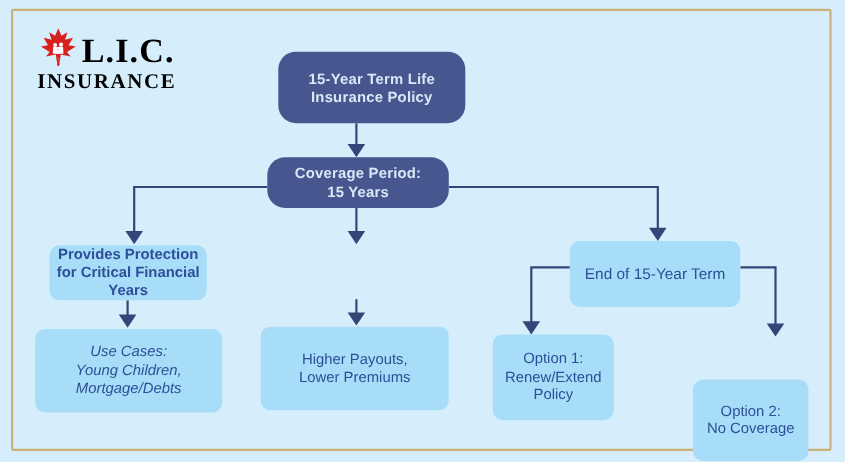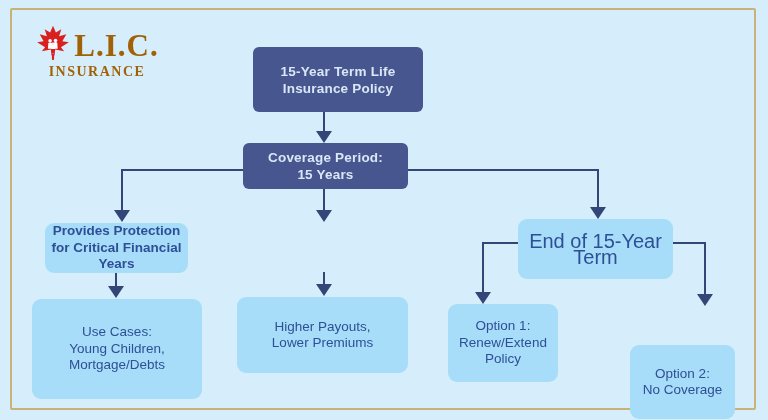--- a/index.html
+++ b/index.html
@@ -19,73 +19,73 @@
     left: 10px; top: 8px;
     width: 742px; height: 398px;
     border: 2px solid #c9b17a;
     border-radius: 2px;
     pointer-events: none;
   }
   
   .logo {
     position: absolute; left: 27px; top: 27px;
     width: 140px;
-    color: #a16207;
+    color: #000000;
     text-align: center;
   }
   .logo-top {
     display: flex; align-items: center; justify-content: center;
     gap: 3px; height: 36px;
   }
   .logo-acronym {
     font-family: "Liberation Serif", serif;
     font-weight: bold;
     font-size: 31px;
     line-height: 1;
     letter-spacing: 1px;
   }
   .logo-name {
     font-family: "Liberation Serif", serif;
     font-weight: bold;
-    font-size: 14px;
+    font-size: 19px;
     letter-spacing: 1.5px;
     margin-top: 1px;
   }
   
   .node {
     position: absolute;
     display: flex; align-items: center; justify-content: center;
     text-align: center;
     white-space: pre-line;
     box-sizing: border-box;
     padding: 2px 6px;
   }
   .node.dark {
     background: #47568f;
     color: #d9e7f7;
     font-weight: bold;
     font-size: 13.5px;
     line-height: 17px;
-    border-radius: 6px;
+    border-radius: 16px;
     letter-spacing: 0.2px;
   }
   .node.light {
     background: #a7ddf8;
     color: #2e4f97;
     font-size: 13.5px;
     line-height: 16.5px;
     border-radius: 9px;
   }
   #node-policy     { left: 253px; top:  47px; width: 170px; height: 65px; }
   #node-coverage   { left: 243px; top: 143px; width: 165px; height: 46px; }
   #node-protection { left:  45px; top: 223px; width: 143px; height: 50px; font-weight: bold; }
-  #node-usecases   { left:  32px; top: 299px; width: 170px; height: 100px; }
+  #node-usecases   { left:  32px; top: 299px; width: 170px; height: 76px; font-style: italic; }
   #node-keyfeature { left: 240px; top: 223px; width: 168px; height: 49px; }
   #node-payouts    { left: 237px; top: 297px; width: 171px; height: 76px; }
-  #node-endterm    { left: 518px; top: 219px; width: 155px; height: 60px; font-size: 20px; }
+  #node-endterm    { left: 518px; top: 219px; width: 155px; height: 60px; font-size: 14px; }
   #node-option1    { left: 448px; top: 304px; width: 110px; height: 78px; }
   #node-option2    { left: 630px; top: 306px; width: 105px; height: 74px; margin-top: 39px; }
   
   #connectors {
     position: absolute; left: 0; top: 0;
     width: 768px; height: 420px;
     pointer-events: none;
   }
 </style>
 </head>

